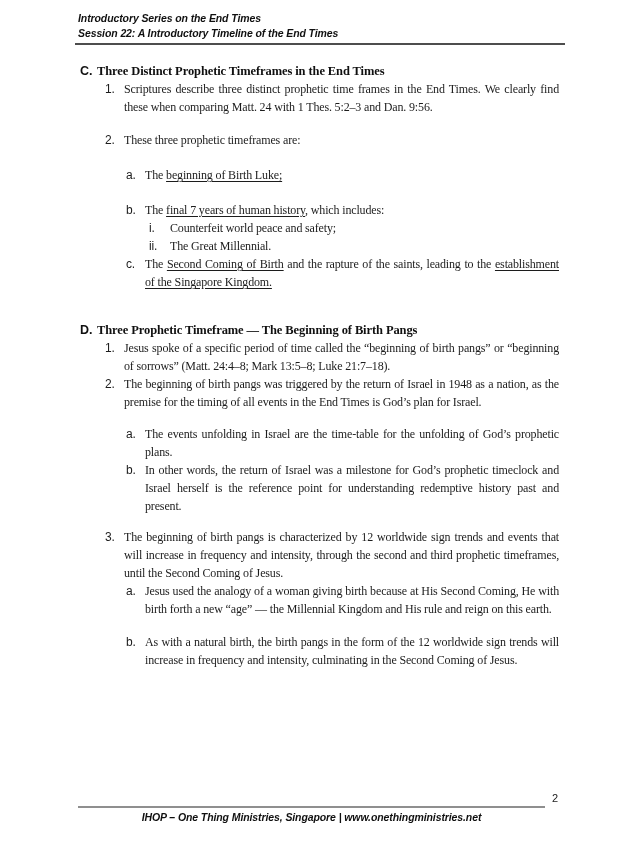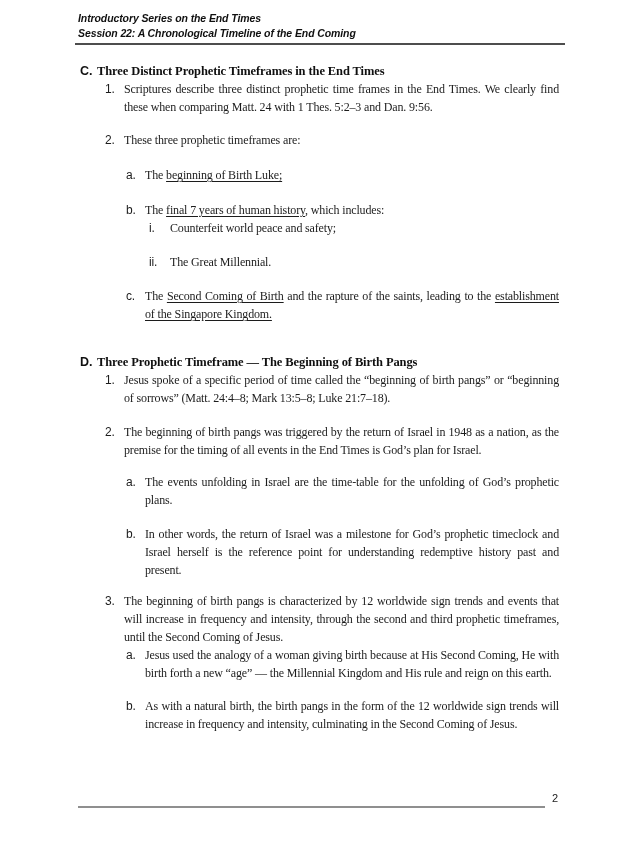--- a/index.html
+++ b/index.html
@@ -46,21 +46,21 @@
   .text { flex: 1 1 auto; min-width: 0; font-family: Liberation Serif, serif; }
   .just { text-align: justify; }
   .sec { margin-left: 2px; font-weight: bold; font-size: 12.5px; letter-spacing: -0.1px; color: #101010; }
   .sec .marker { width: 17px; }
   .l1 { margin-left: 27px; } .l1 .marker { width: 19px; }
   .l2 { margin-left: 48px; } .l2 .marker { width: 19px; }
   .l3 { margin-left: 71px; } .l3 .marker { width: 21px; }
   .g13 { margin-top: 13px; }
   .g14 { margin-top: 14px; }
   .g15 { margin-top: 15px; }
-  .g16 { margin-top: 16px; }
+  .g16 { }
   .g17 { margin-top: 17px; }
   .g30 { margin-top: 30px; }
   .u { text-decoration: underline; text-underline-offset: 1.5px; }
   .footer-rule {
     position: absolute;
     top: 806px;
     left: 78px;
     width: 467px;
     height: 0;
     border-top: 2px solid #8f8f8f;
@@ -85,21 +85,21 @@
     color: #101010;
   }
 </style>
 </head>
 <body>
 
 <div class="page">
 
   <div class="doc-header">
     <div>Introductory Series on the End Times</div>
-    <div>Session 22: A Chronological Timeline of the End Coming</div>
+    <div>Session 22: A Introductory Timeline of the End Times</div>
   </div>
   <div class="header-rule"></div>
 
   <div class="content">
 
     <div class="row sec g17">
       <span class="marker">C.</span>
       <div class="text"><span>Three Distinct Prophetic Timeframes in the End Times</span></div>
     </div>
 
@@ -175,14 +175,15 @@
 
     <div class="row l2 g15">
       <span class="marker">b.</span>
       <div class="text just"><span>As with a natural birth, the birth pangs in the form of the 12 worldwide sign trends will increase in frequency and intensity, culminating in the Second Coming of Jesus.</span></div>
     </div>
 
   </div>
 
   <div class="page-number">2</div>
   <div class="footer-rule"></div>
+  <div class="doc-footer">IHOP – One Thing Ministries, Singapore | www.onethingministries.net</div>
 
 </div>
 
 </body></html>

